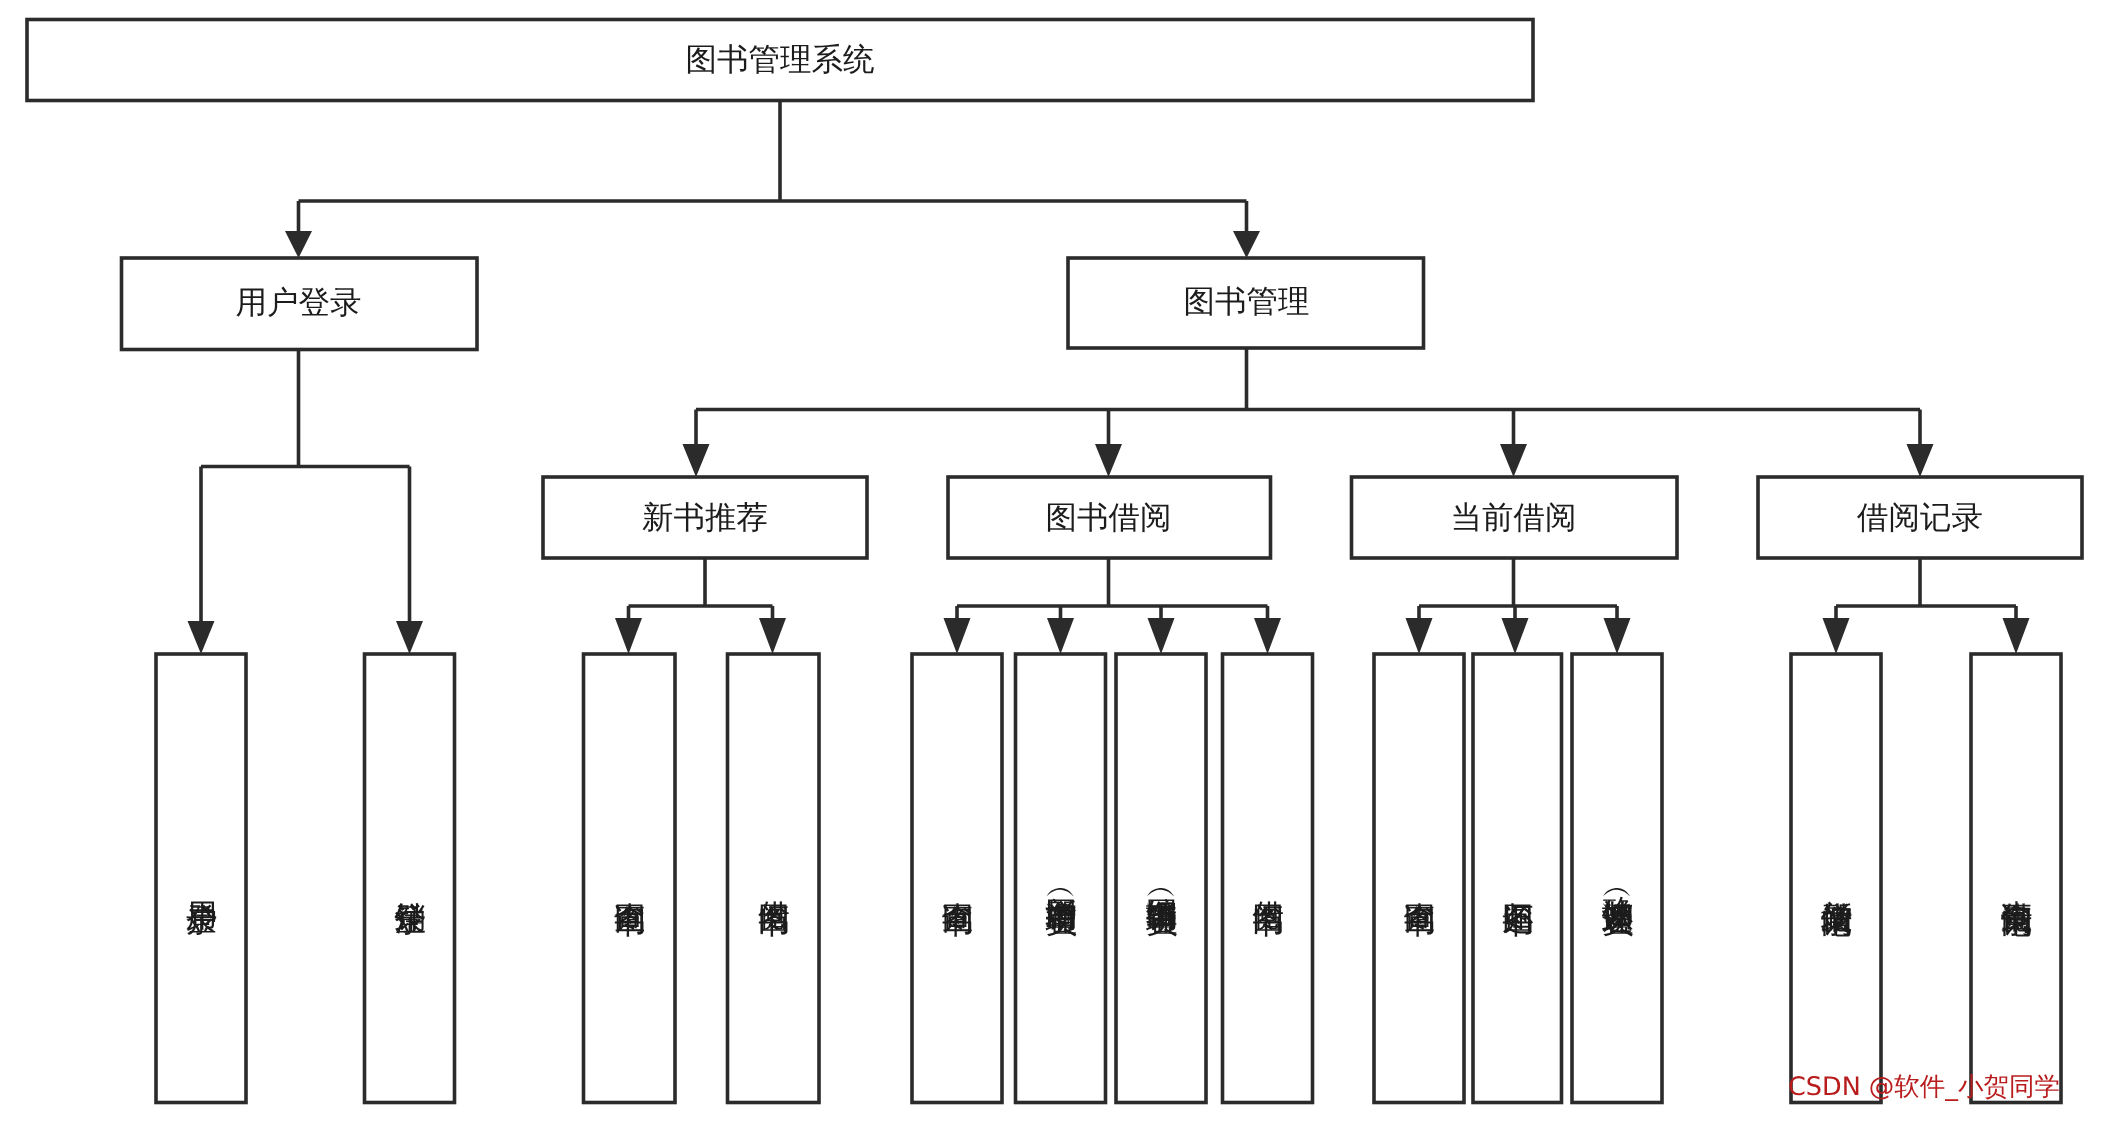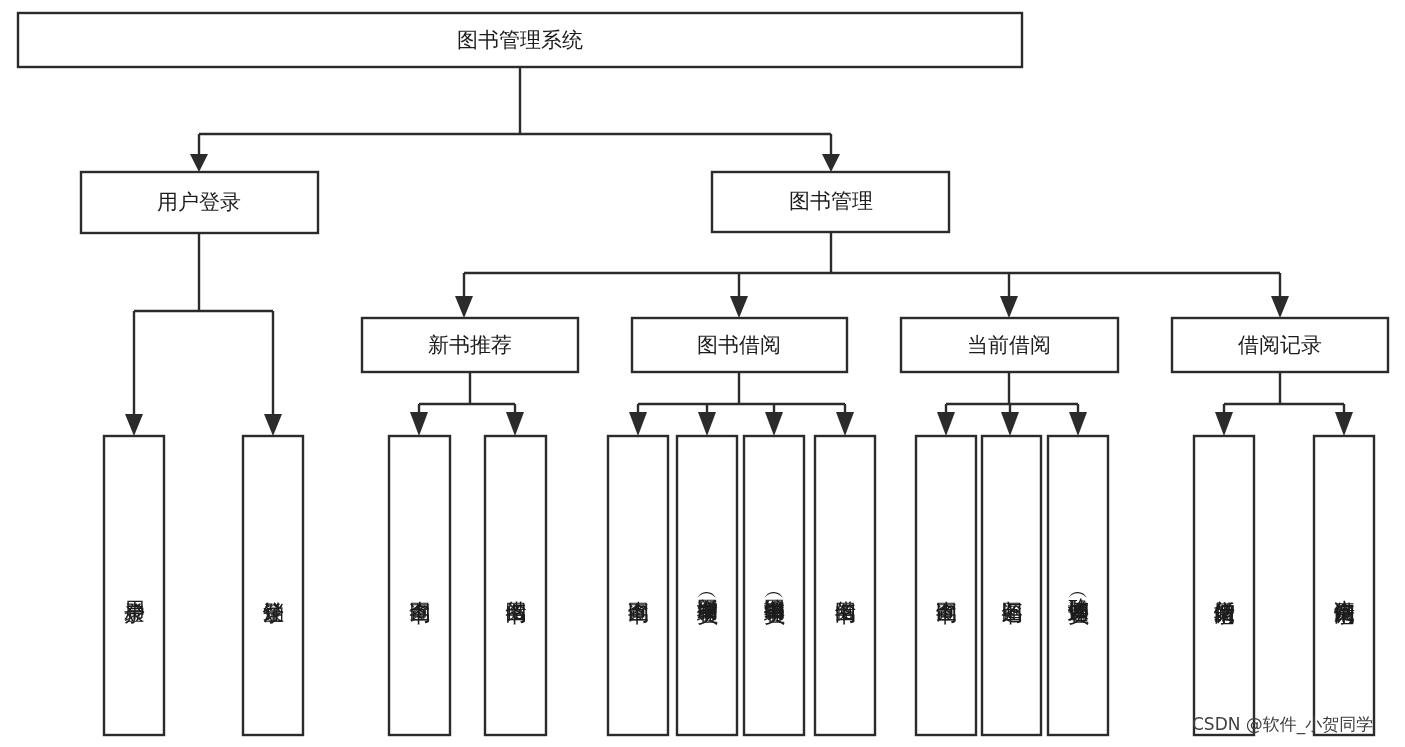--- a/index.html
+++ b/index.html
@@ -29,21 +29,21 @@
     align-items:center;
     justify-content:center;
     white-space:nowrap;
     pointer-events:none;
   }
   #watermark{
     position:absolute;
     left:1192px;top:713px;
     font-family:"DejaVu Sans","Liberation Sans",sans-serif;
     font-size:17px;
-    color:#404040;
+    color:#b91c1c;
     white-space:nowrap;
   }
 </style>
 </head>
 <body>
 
 <div id="stage">
 
   <svg id="diagram" viewBox="0 0 1405 747">
 

